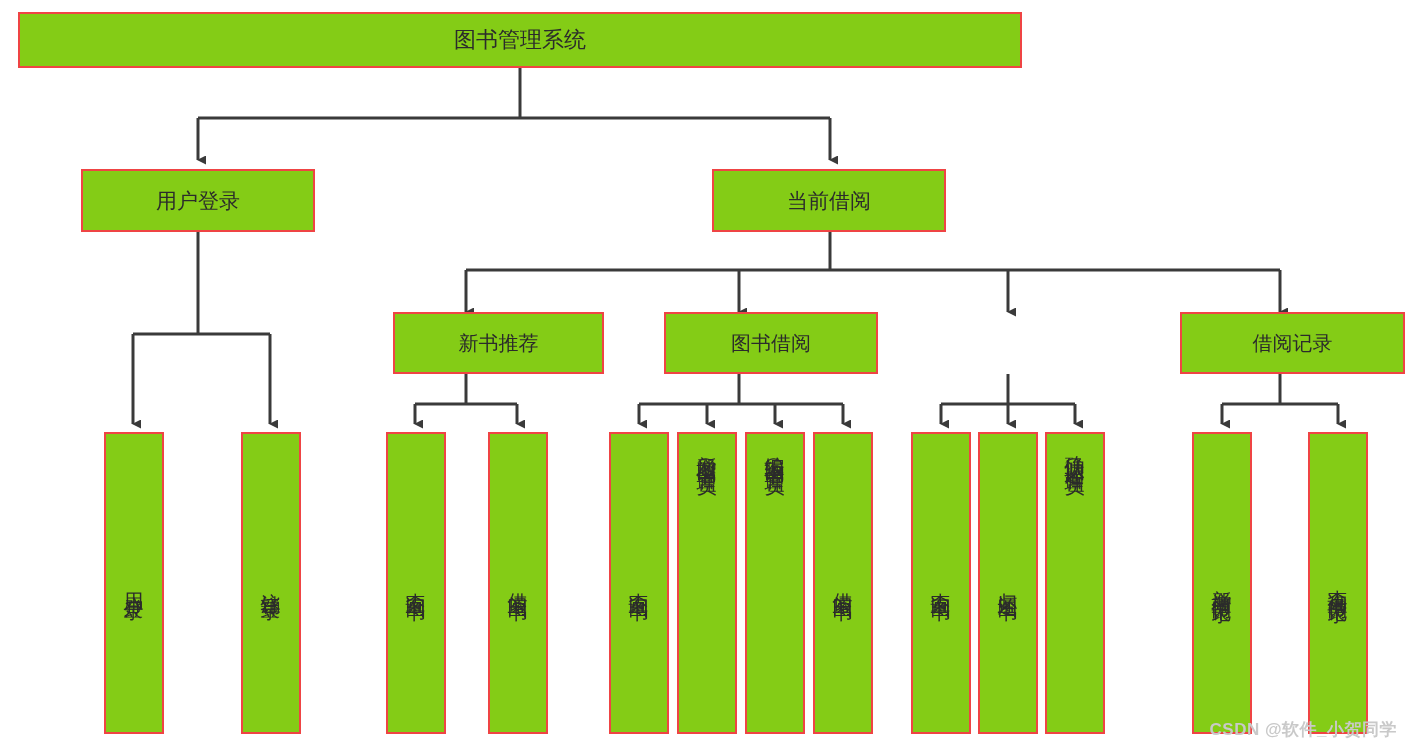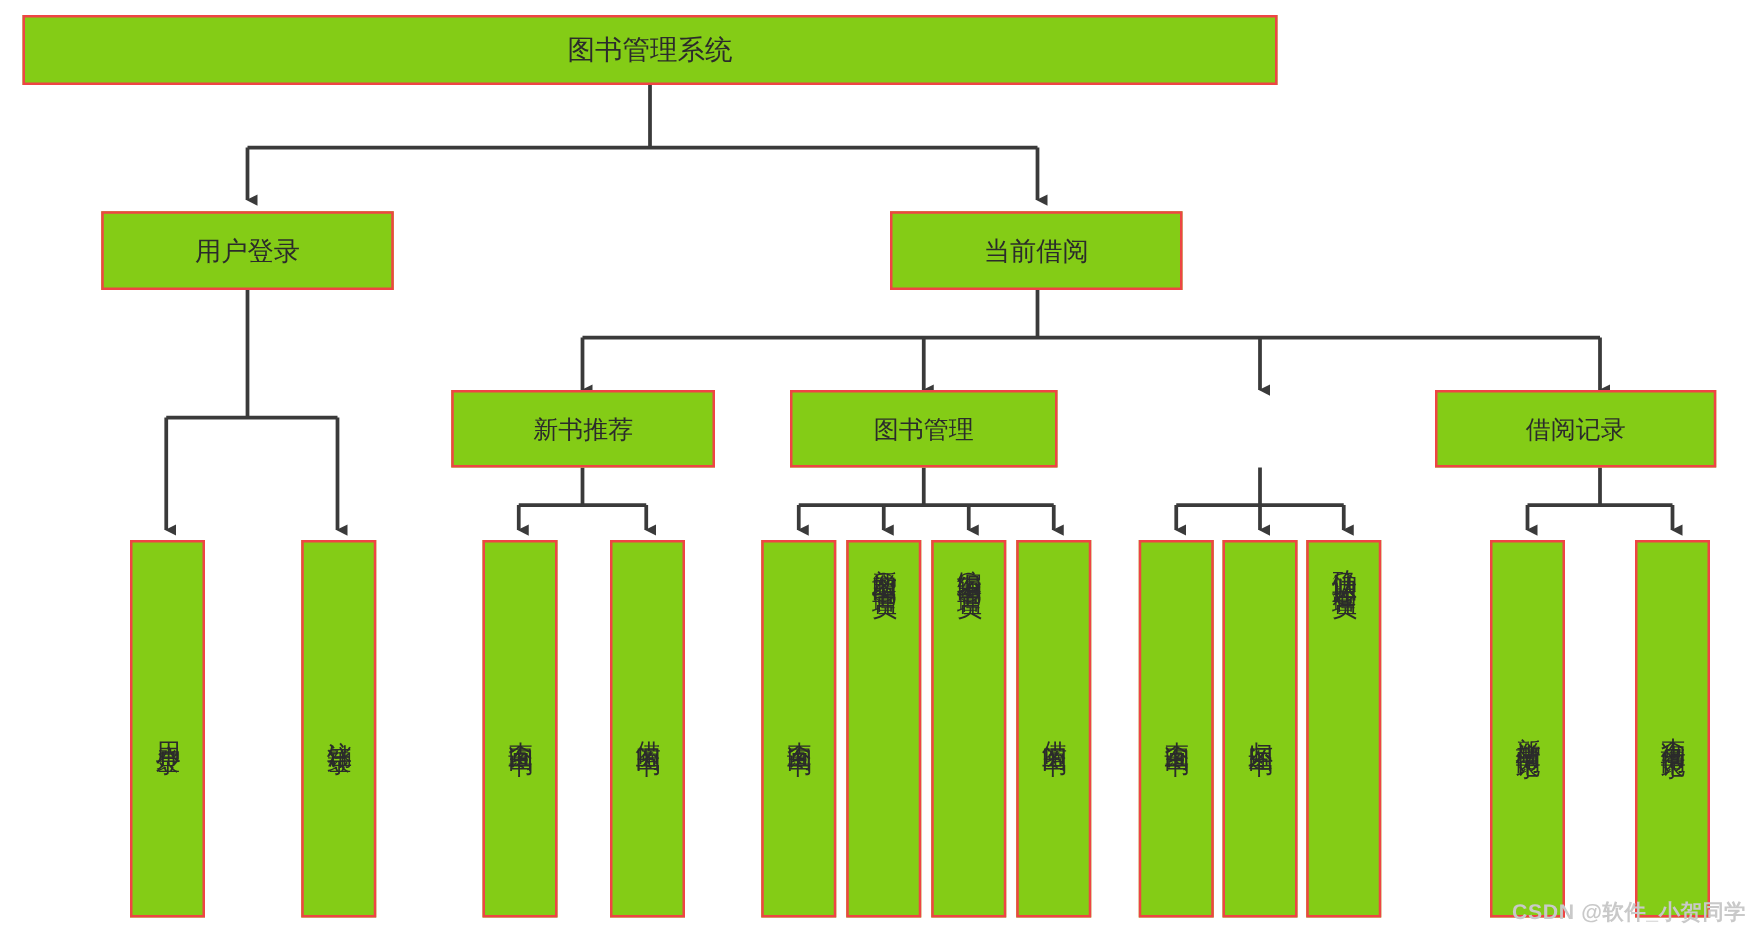--- a/index.html
+++ b/index.html
@@ -36,20 +36,21 @@
     color: #2b2b2b;
   }
   .node.root {
     font-size: 22px;
   }
   .node.lvl2 {
     font-size: 21px;
   }
   .node.lvl3 {
     font-size: 20px;
+    margin-left: 32px;
   }
   .node.leaf {
     font-size: 20px;
     align-items: flex-start;
     justify-content: center;
     padding-top: 0;
   }
   .vlabel {
     writing-mode: vertical-rl;
     text-orientation: upright;
@@ -143,21 +144,21 @@
     <span>用户登录</span>
   </div>
   <div class="node lvl2" style="left:712px; top:169px; width:234px; height:63px;">
     <span>当前借阅</span>
   </div>
 
   <div class="node lvl3" style="left:361px; top:312px; width:211px; height:62px;">
     <span>新书推荐</span>
   </div>
   <div class="node lvl3" style="left:632px; top:312px; width:214px; height:62px;">
-    <span>图书管理</span>
+    <span>图书借阅</span>
   </div>
   <div class="node lvl3" style="left:1148px; top:312px; width:225px; height:62px;">
     <span>借阅记录</span>
   </div>
 
   <div class="node leaf" style="left:104px; top:432px; width:60px; height:302px;">
     <div class="leaf-inner">
       <span class="vlabel">用户登录</span>
     </div>
   </div>

